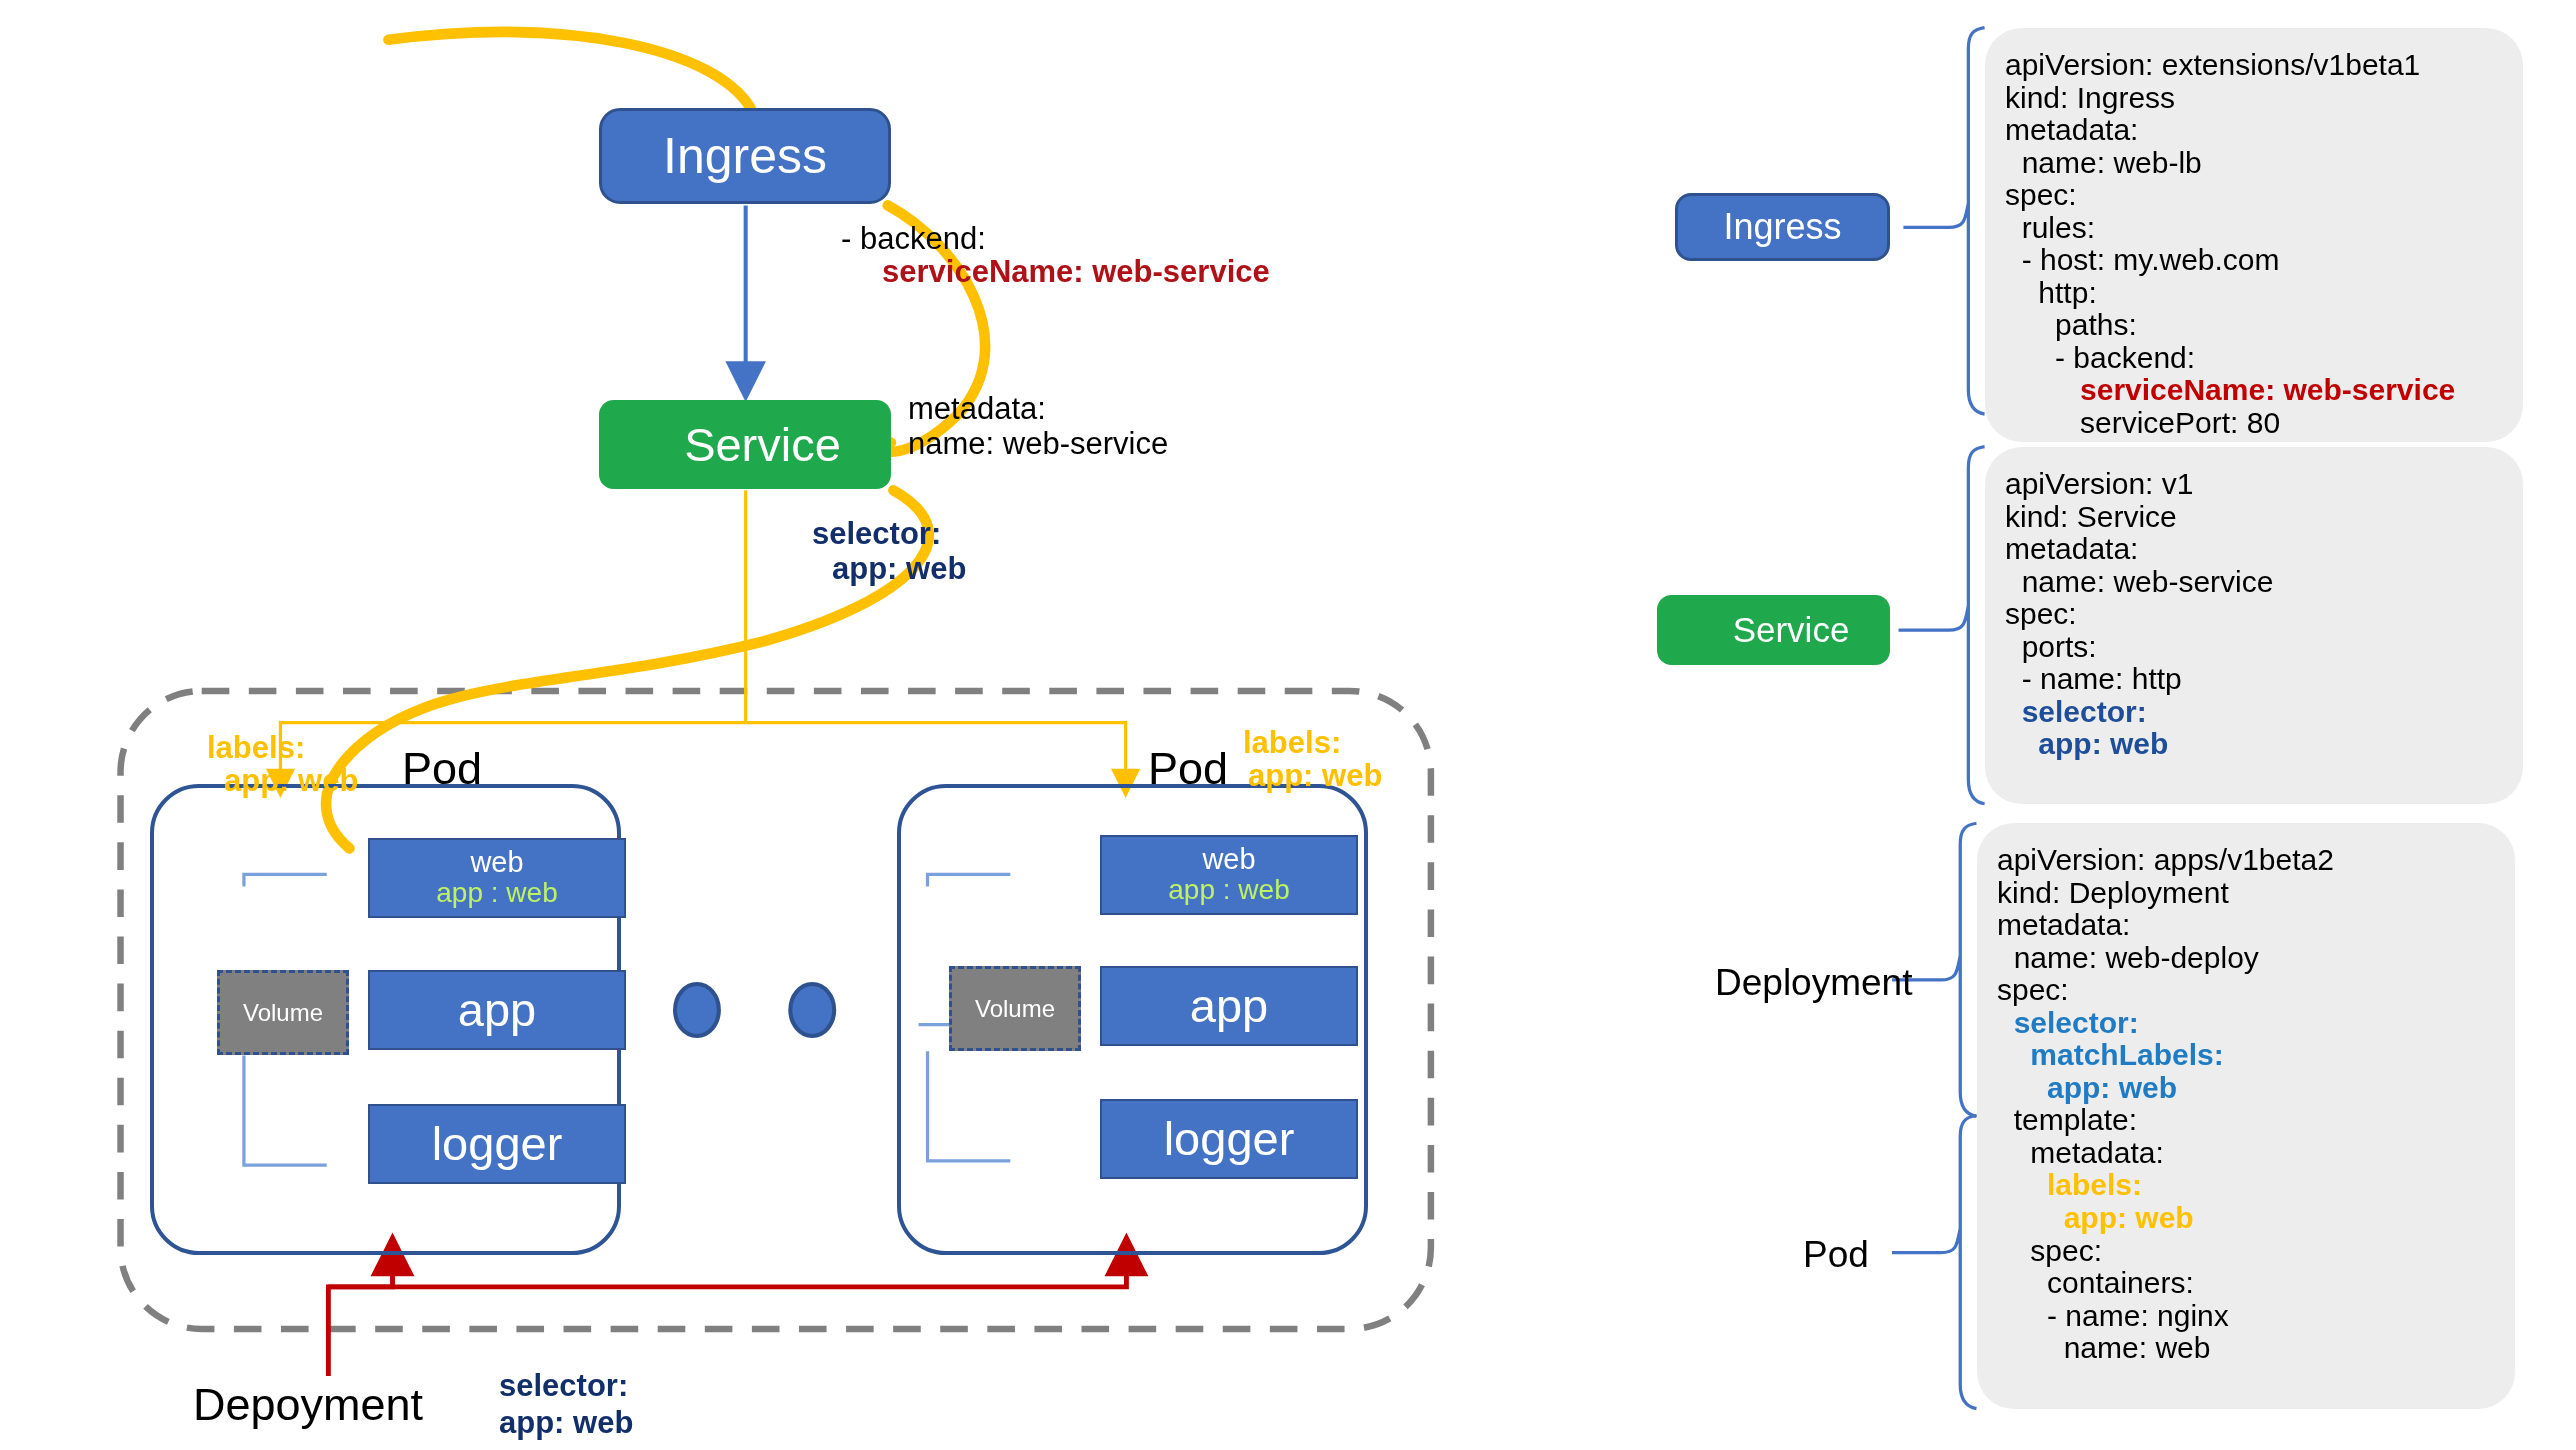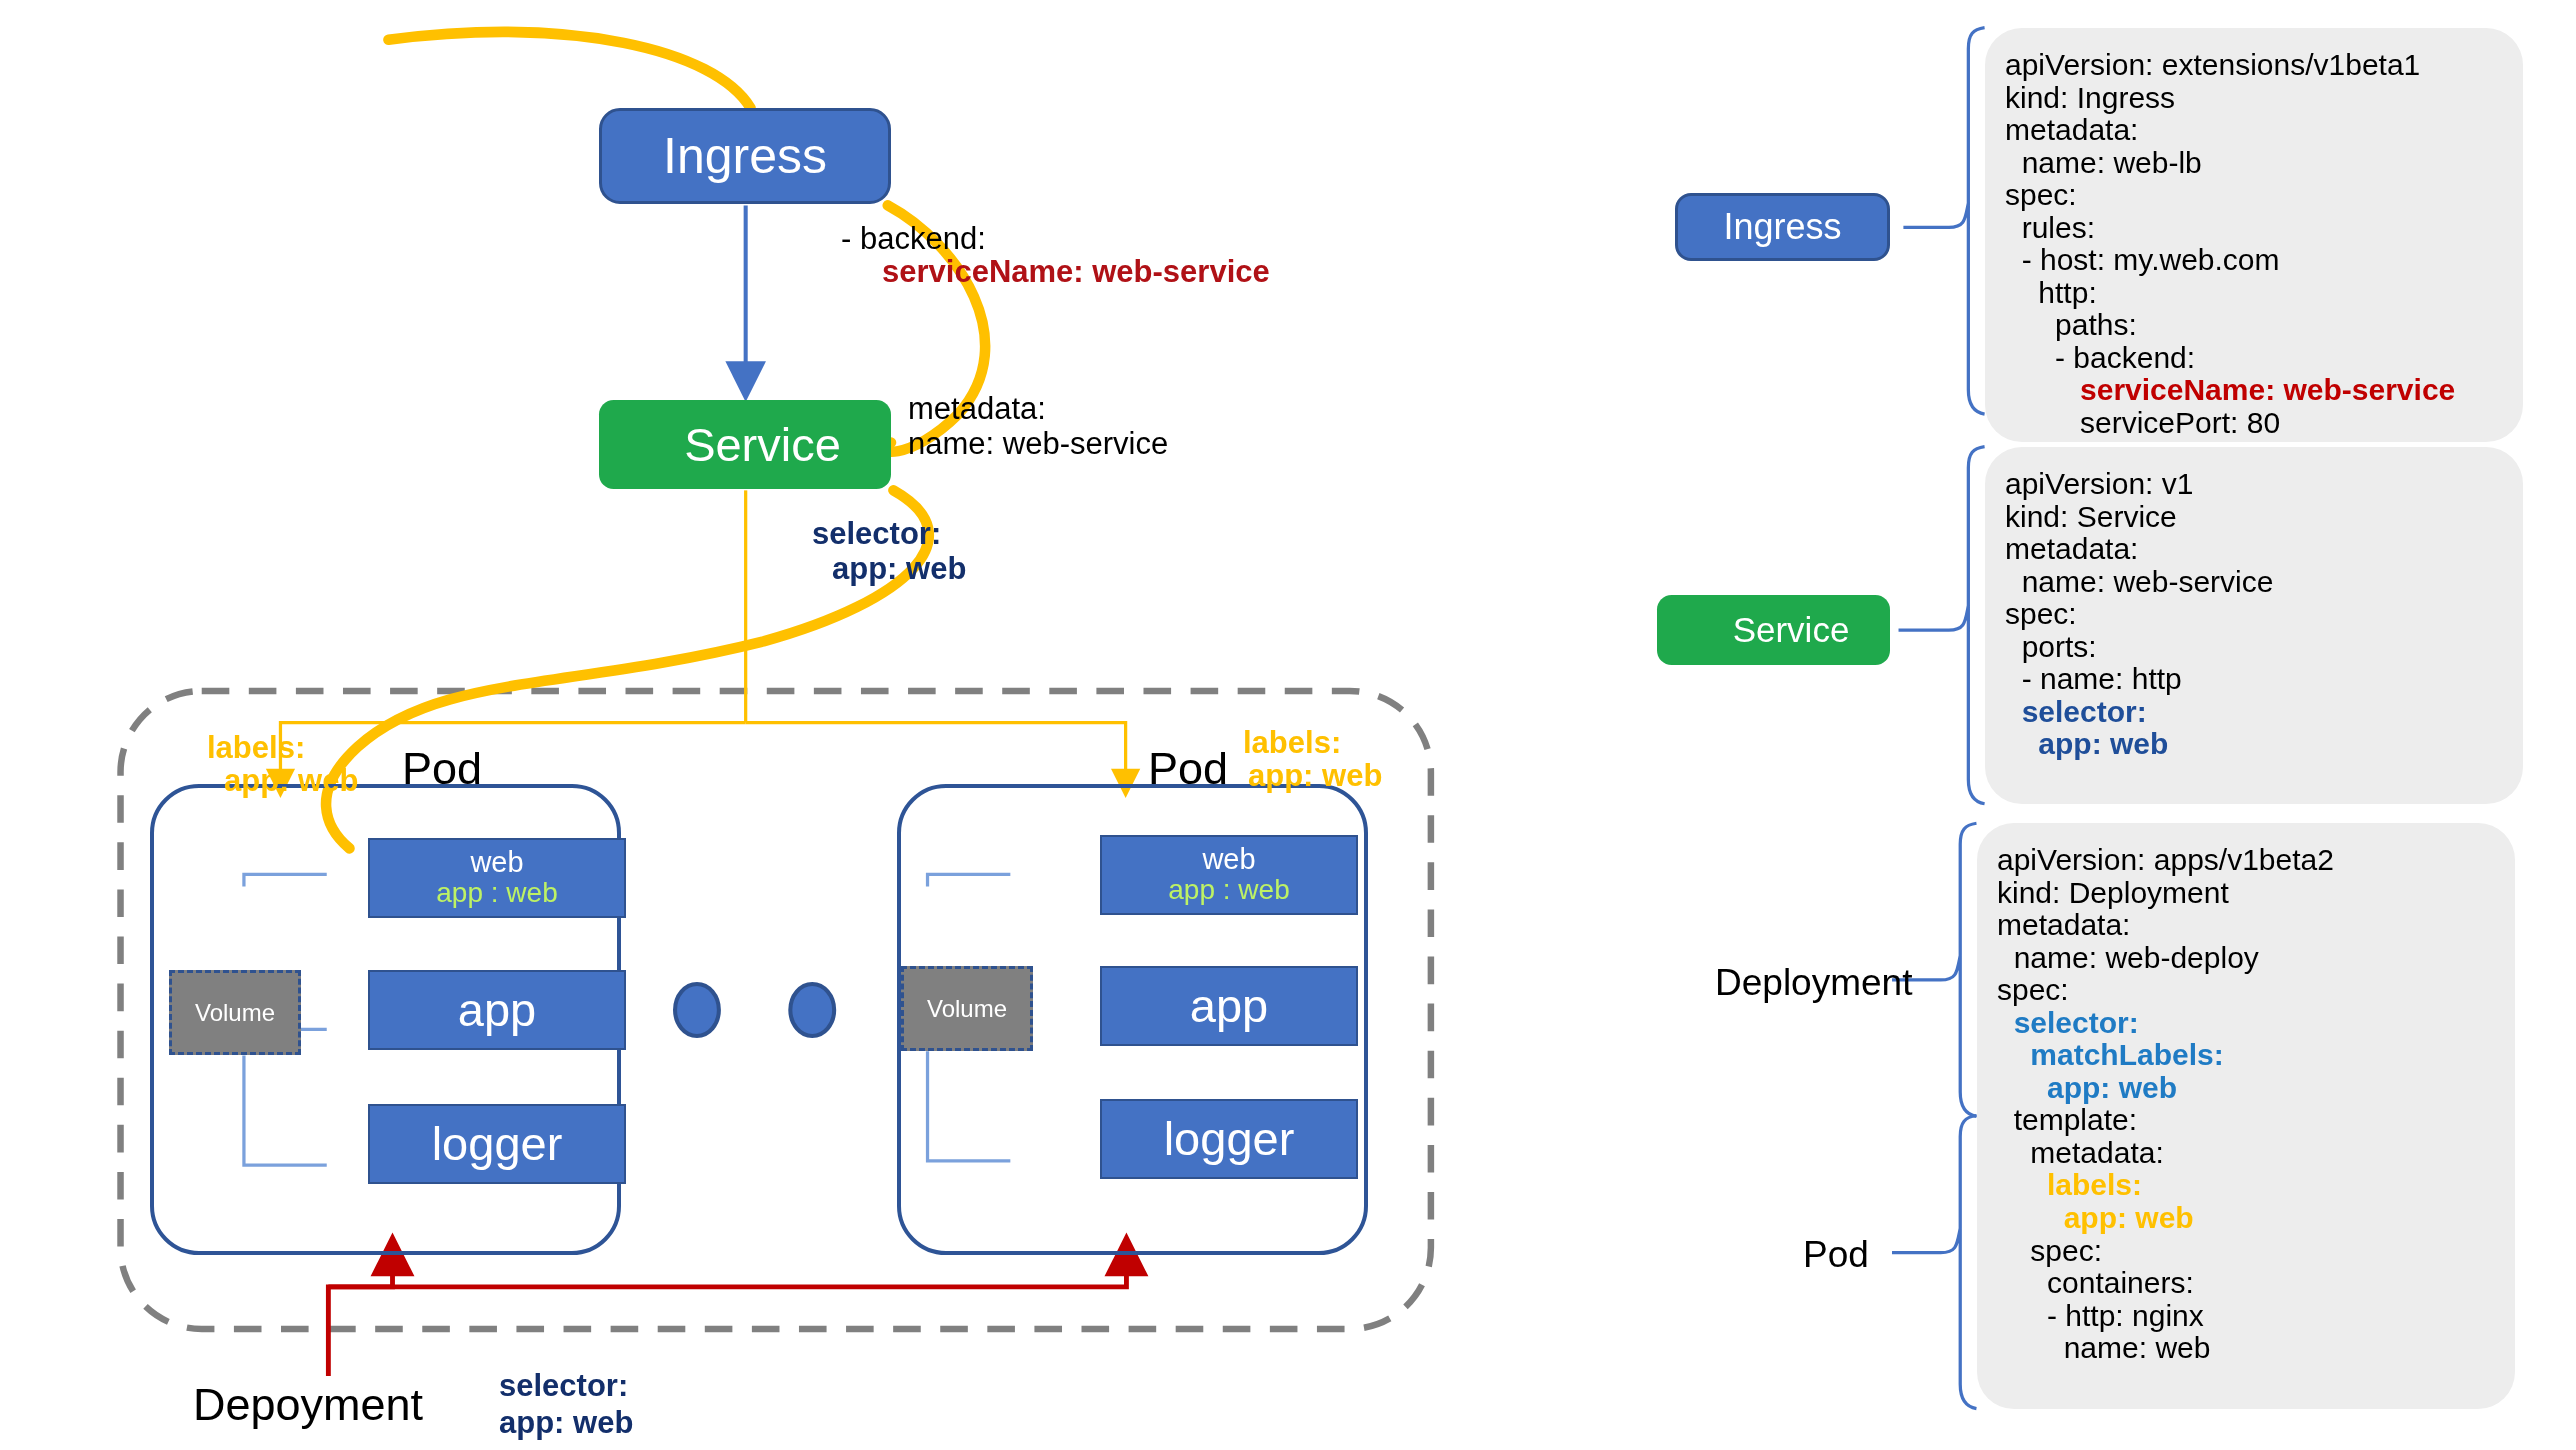--- a/index.html
+++ b/index.html
@@ -85,20 +85,21 @@
   .volume-box {
     position: absolute;
     background: #808080;
     border: 3.2px dashed #2F528F;
     box-sizing: border-box;
     display: flex;
     align-items: center;
     justify-content: center;
     color: #ffffff;
     font-size: 24px;
+    margin-left: 48px;
   }
 
   
   .anno {
     position: absolute;
     white-space: pre;
     line-height: 1.18;
   }
   .anno-black { color: #000000; font-size: 31px; }
   .anno-red   { color: #B01116; font-size: 31px; font-weight: bold; }
@@ -302,19 +303,19 @@
         <div class="yaml-line">spec:</div>
         <div class="yaml-line blue">  selector:</div>
         <div class="yaml-line blue">    matchLabels:</div>
         <div class="yaml-line blue">      app: web</div>
         <div class="yaml-line">  template:</div>
         <div class="yaml-line">    metadata:</div>
         <div class="yaml-line gold">      labels:</div>
         <div class="yaml-line gold">        app: web</div>
         <div class="yaml-line">    spec:</div>
         <div class="yaml-line">      containers:</div>
-        <div class="yaml-line">      - http: nginx</div>
+        <div class="yaml-line">      - name: nginx</div>
         <div class="yaml-line">        name: web</div>
       </div>
   </div>
 
 </div>
 
 
 </body></html>

